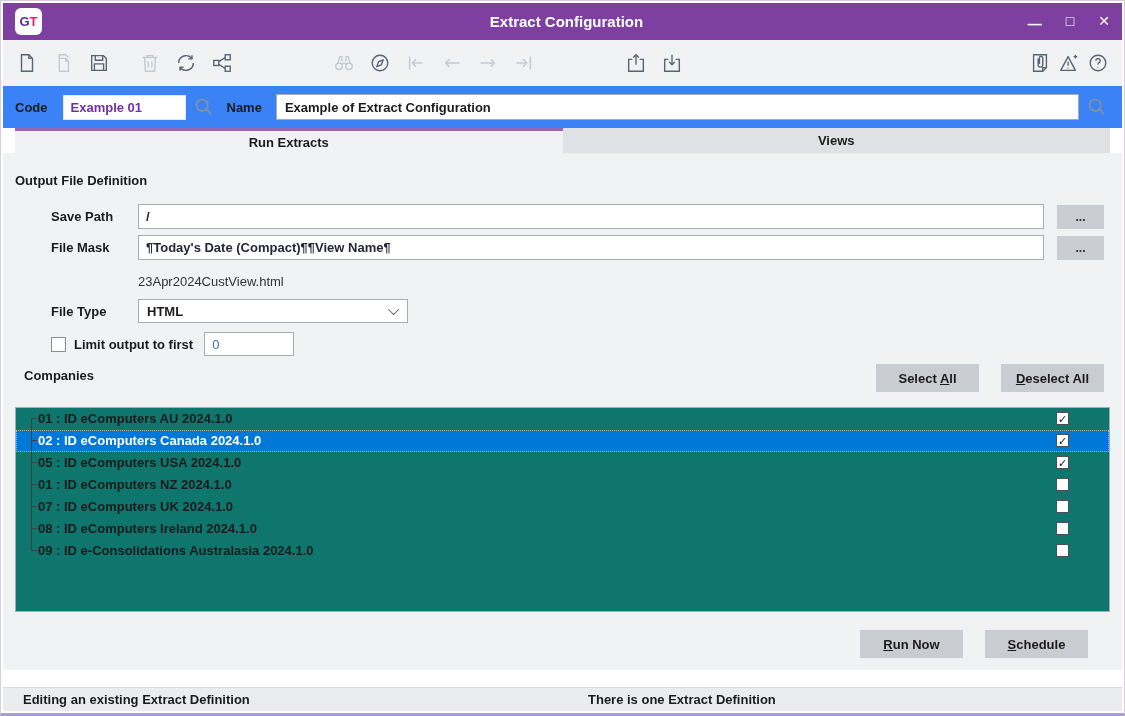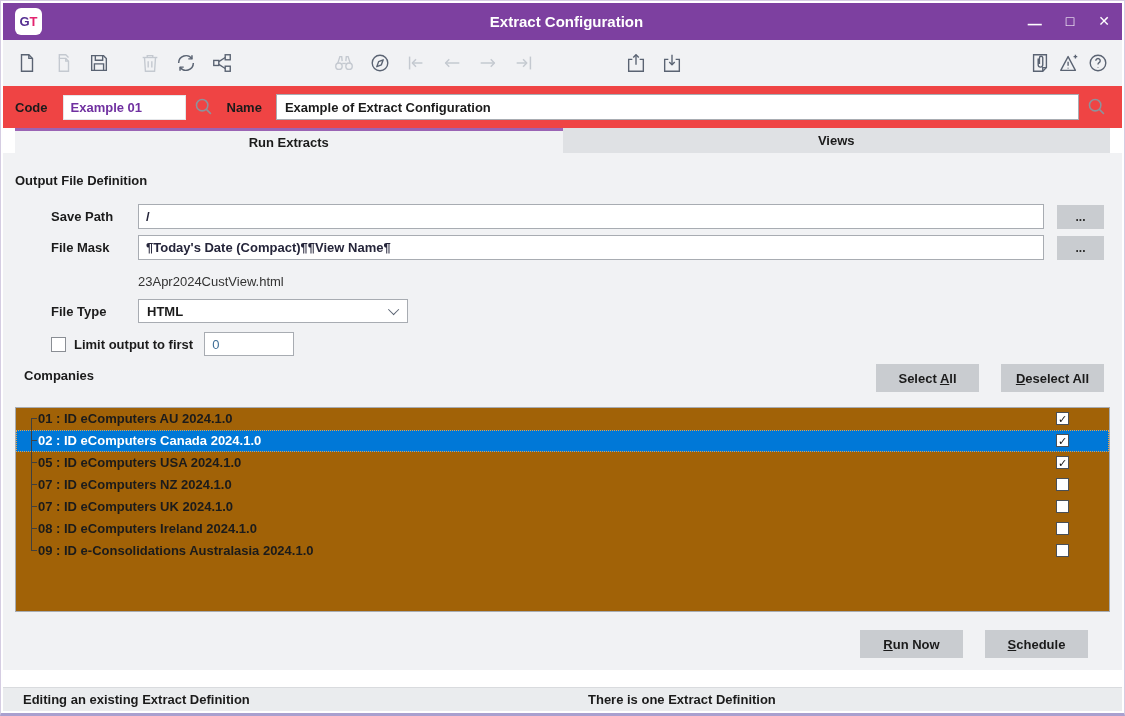--- a/index.html
+++ b/index.html
@@ -43,21 +43,21 @@
   .icon-on  { color:#5a6372; }
   .icon-off { color:#c4c9d0; }
   .tb-gap-sm { margin-left:12px; }
   .tb-gap-md { margin-left:27px; }
   .tb-gap-lg { margin-left:98px; }
   .tb-gap-xl { margin-left:88px; }
   .tb-right { margin-left:auto; display:flex; gap:5px; }
 
   
   .headrow {
-    height:42px; background:#ef4444; display:flex; align-items:center;
+    height:42px; background:#3b82f6; display:flex; align-items:center;
     padding:0 12px; flex:0 0 auto;
   }
   .lbl { font-size:13px; font-weight:bold; color:#1b1b1b; }
   .code-input {
     width:123px; height:25px; border:1px solid #e4e6e9; background:#fff;
     font-family:inherit; font-size:13px; font-weight:bold; color:#7030a0;
     padding:0 7px; margin-left:15px; outline:none;
   }
   .search-btn { background:none; border:none; width:26px; height:26px; padding:0;
                 display:flex; align-items:center; justify-content:center; cursor:pointer; margin-left:5px; }
@@ -118,21 +118,21 @@
   
   .comp-header { display:flex; align-items:center; margin-top:8px;margin-left:9px; }
   .comp-header .section-title { flex:0 0 auto; margin-bottom:6px; }
   .comp-btns { margin-left:auto; display:flex; gap:22px; padding-right:6px; }
   .grey-btn {
     width:103px; height:28px; border:none; background:#c9ccd0;
     font-family:inherit; font-size:13px; font-weight:bold; color:#1b1b1b; cursor:pointer;
   }
 
   .listbox {
-    margin-top:15px; height:205px; background:#a16207; border:1px solid #a8acb2;
+    margin-top:15px; height:205px; background:#0f766e; border:1px solid #a8acb2;
     overflow:hidden; position:relative;
   }
   .company-row {
     position:relative; height:22px; line-height:22px; padding-left:22px;
     font-size:13px; font-weight:600; color:#1b1b1b; white-space:nowrap; cursor:default;
   }
   .company-row::before { 
     content:''; position:absolute; left:15px; top:0; bottom:0; width:1px; background:#3f3f3f;
   }
   .company-row.first::before { top:10px; }
@@ -373,21 +373,21 @@
       </div>
         <div class="company-row selected">
         <span>02 : ID eComputers Canada 2024.1.0</span>
         <span class="cb checked">✓</span>
       </div>
         <div class="company-row">
         <span>05 : ID eComputers USA 2024.1.0</span>
         <span class="cb checked">✓</span>
       </div>
         <div class="company-row">
-        <span>07 : ID eComputers NZ 2024.1.0</span>
+        <span>01 : ID eComputers NZ 2024.1.0</span>
         <span class="cb"></span>
       </div>
         <div class="company-row">
         <span>07 : ID eComputers UK 2024.1.0</span>
         <span class="cb"></span>
       </div>
         <div class="company-row">
         <span>08 : ID eComputers Ireland 2024.1.0</span>
         <span class="cb"></span>
       </div>

